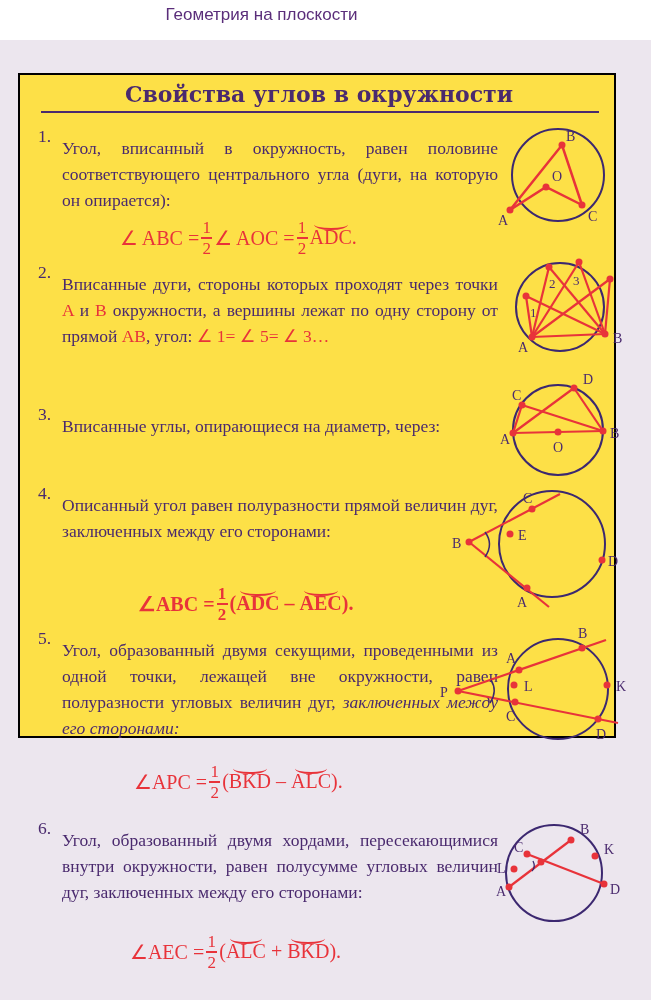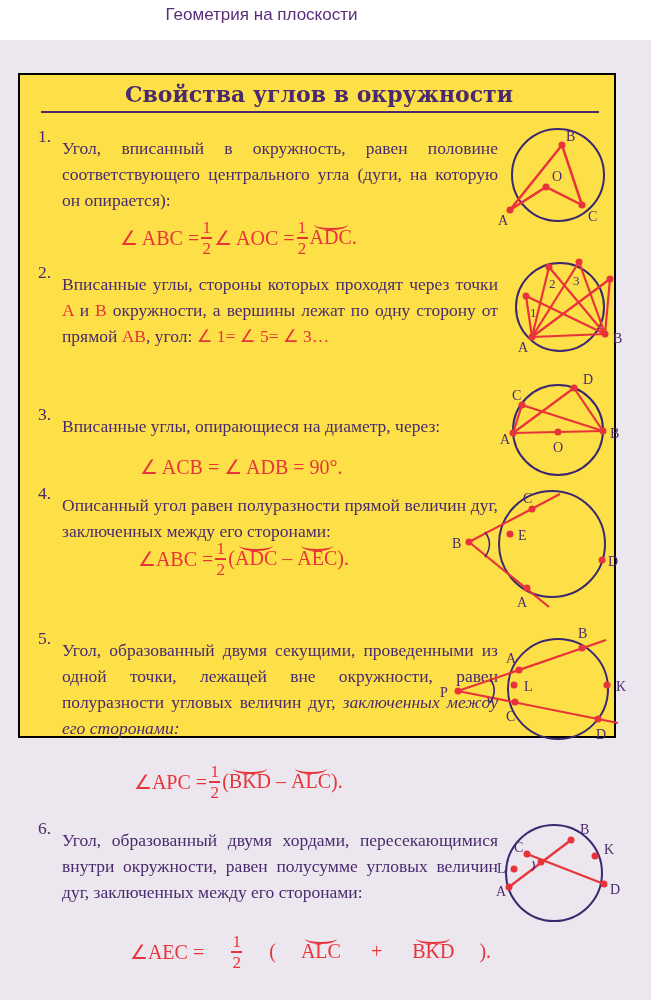--- a/index.html
+++ b/index.html
@@ -91,21 +91,21 @@
     <circle cx="82" cy="88" r="3.5" fill="#e8333a"></circle>
       <circle cx="46" cy="70" r="3.5" fill="#e8333a"></circle>
     <text x="66" y="24" font-size="14" fill="#4a2a6e" font-family="Liberation Serif">B</text>
     <text x="-2" y="108" font-size="14" fill="#4a2a6e" font-family="Liberation Serif">A</text>
     <text x="88" y="104" font-size="14" fill="#4a2a6e" font-family="Liberation Serif">C</text>
     <text x="52" y="64" font-size="14" fill="#4a2a6e" font-family="Liberation Serif">O</text>
   </svg>
 
   <div class="item" style="top:184px;">
     <span class="num">2.</span>
-    <span class="txt"><span>Вписанные углы, стороны которых проходят через точки </span><span class="red">A</span><span> и </span><span class="red">B</span><span> окружности, а вершины лежат по одну сторону от прямой </span><span class="red">AB</span><span>, угол: </span><span class="red">∠ 1= ∠ 5= ∠ 3…</span></span>
+    <span class="txt"><span>Вписанные дуги, стороны которых проходят через точки </span><span class="red">A</span><span> и </span><span class="red">B</span><span> окружности, а вершины лежат по одну сторону от прямой </span><span class="red">AB</span><span>, угол: </span><span class="red">∠ 1= ∠ 5= ∠ 3…</span></span>
   </div>
   <svg class="fig" style="left:480px; top:180px;" width="120" height="110">
     <circle cx="60" cy="52" r="44" fill="none" stroke="#3c2870" stroke-width="2"></circle>
     <g stroke="#e8333a" stroke-width="2.2" fill="none">
       <line x1="32" y1="82" x2="105" y2="79"></line>
       <line x1="26" y1="41" x2="32" y2="82"></line>
         <line x1="26" y1="41" x2="105" y2="79"></line>
       <line x1="49" y1="12" x2="32" y2="82"></line>
         <line x1="49" y1="12" x2="105" y2="79"></line>
       <line x1="79" y1="7" x2="32" y2="82"></line>
@@ -125,21 +125,20 @@
     <text x="113" y="88" font-size="14" fill="#4a2a6e" font-family="Liberation Serif">B</text>
     <text x="30" y="62" font-size="13" fill="#4a2a6e" font-family="Liberation Serif">1</text>
     <text x="49" y="33" font-size="13" fill="#4a2a6e" font-family="Liberation Serif">2</text>
     <text x="73" y="30" font-size="13" fill="#4a2a6e" font-family="Liberation Serif">3</text>
   </svg>
 
   <div class="item" style="top:326px;">
     <span class="num">3.</span>
     <span class="txt">Вписанные углы, опирающиеся на диаметр, через:</span>
   </div>
-  <div class="formula" style="left:120px; top:380px;">∠ ACB = ∠ ADB = 90°.</div>
   <svg class="fig" style="left:480px; top:295px;" width="120" height="110">
     <circle cx="58" cy="60" r="45" fill="none" stroke="#3c2870" stroke-width="2"></circle>
     <g stroke="#e8333a" stroke-width="2.2" fill="none">
       <line x1="13" y1="63" x2="103" y2="61"></line>
       <line x1="13" y1="63" x2="22" y2="35"></line>
         <line x1="22" y1="35" x2="103" y2="61"></line>
       <line x1="13" y1="63" x2="74" y2="18"></line>
         <line x1="74" y1="18" x2="103" y2="61"></line>
     </g>
     <g fill="#e8333a">
@@ -153,21 +152,21 @@
     <text x="110" y="68" font-size="14" fill="#4a2a6e" font-family="Liberation Serif">B</text>
     <text x="12" y="30" font-size="14" fill="#4a2a6e" font-family="Liberation Serif">C</text>
     <text x="83" y="14" font-size="14" fill="#4a2a6e" font-family="Liberation Serif">D</text>
     <text x="53" y="82" font-size="14" fill="#4a2a6e" font-family="Liberation Serif">O</text>
   </svg>
 
   <div class="item" style="top:405px;">
     <span class="num">4.</span>
     <span class="txt">Описанный угол равен полуразности прямой величин дуг, заключенных между его сторонами:</span>
   </div>
-  <div class="formula" style="left:118px; top:465px;">
+  <div class="formula" style="left:118px; top:510px;font-weight:bold;">
     <span>∠ABC =</span>
     <span class="frac">
         <span>1</span>
         <span class="bar"></span>
         <span>2</span>
       </span>
     <span>(</span>
     <span class="arc">ADC</span>
     <span style="white-space:pre"> – </span>
     <span class="arc">AEC</span>
@@ -233,21 +232,21 @@
     <text x="78" y="98" font-size="14" fill="#4a2a6e" font-family="Liberation Serif">C</text>
     <text x="168" y="116" font-size="14" fill="#4a2a6e" font-family="Liberation Serif">D</text>
     <text x="96" y="68" font-size="14" fill="#4a2a6e" font-family="Liberation Serif">L</text>
     <text x="188" y="68" font-size="14" fill="#4a2a6e" font-family="Liberation Serif">K</text>
   </svg>
 
   <div class="item" style="top:740px;">
     <span class="num">6.</span>
     <span class="txt">Угол, образованный двумя хордами, пересекающимися внутри окружности, равен полусумме угловых величин дуг, заключенных между его сторонами:</span>
   </div>
-  <div class="formula" style="left:110px; top:858px;gap:25px;">
+  <div class="formula" style="left:110px; top:858px;">
     <span>∠AEC =</span>
     <span class="frac">
         <span>1</span>
         <span class="bar"></span>
         <span>2</span>
       </span>
     <span>(</span>
     <span class="arc">ALC</span>
     <span style="white-space:pre"> + </span>
     <span class="arc">BKD</span>

